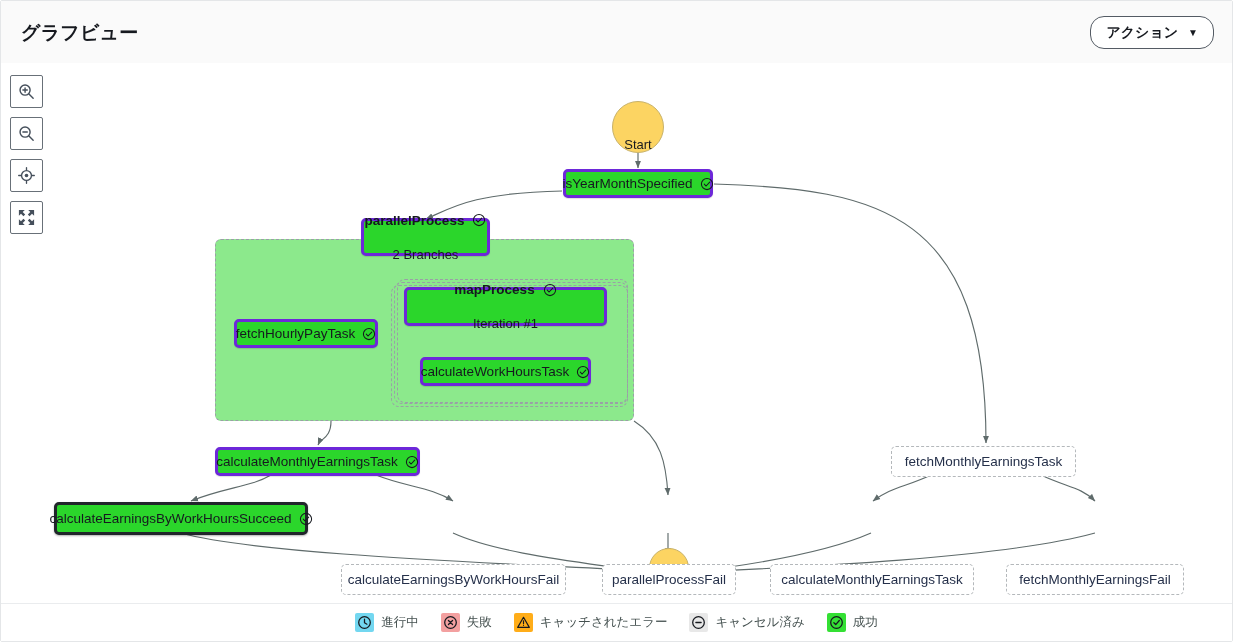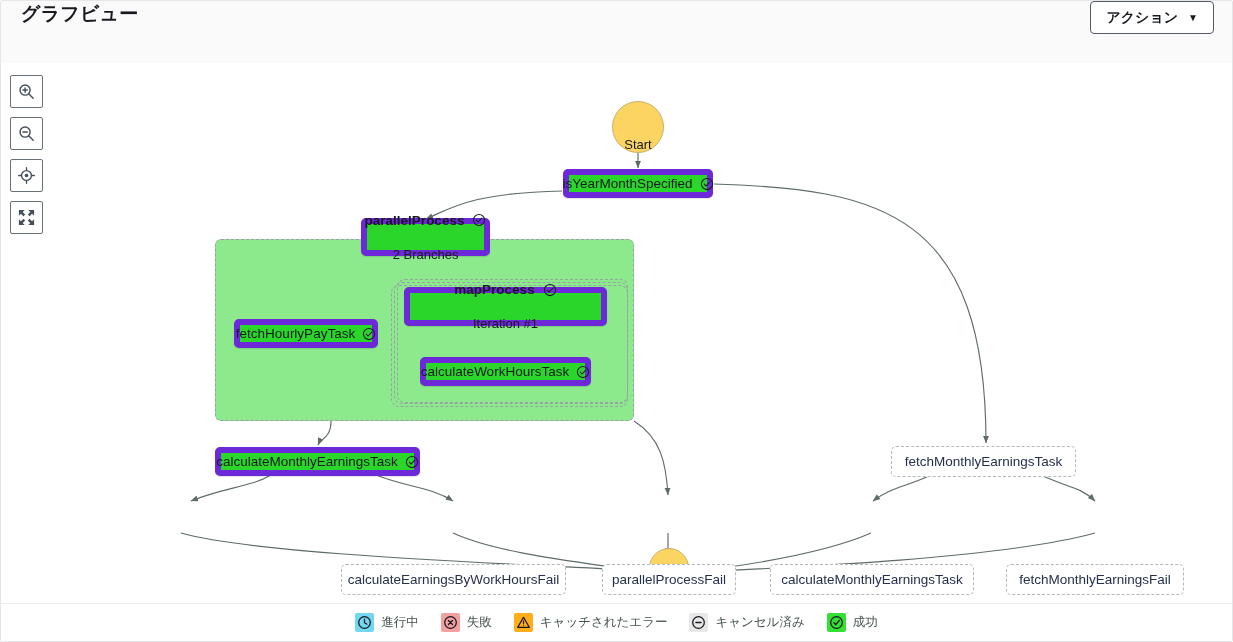--- a/index.html
+++ b/index.html
@@ -17,36 +17,36 @@
     border: 1px solid #e4e6e8;
     border-radius: 2px;
   }
 
   
   .header {
     position: absolute; left: 0; top: 0;
     width: 1231px; height: 64px;
     background: #fafafa;
     border-bottom: 1px solid #e9ebed;
-    display: flex; 
+    display: flex; align-items: center;
     justify-content: space-between;
     padding: 0 18px 0 20px;
   }
   .page-title {
     font-size: 19px;
     font-weight: 700;
     color: #16191f;
     letter-spacing: .2px;
   }
   .actions-btn {
     display: flex; align-items: center; gap: 10px;
     height: 33px;
     padding: 0 15px;
     border: 1px solid #545b64;
-    border-radius: 4px;
+    border-radius: 14px;
     background: #ffffff;
     color: #16191f;
     font-size: 14px;
     font-weight: 700;
     cursor: pointer;
   }
   .caret { font-size: 10px; line-height: 1; color: #16191f; }
 
   
   .canvas {
@@ -81,21 +81,21 @@
   
   .node {
     position: absolute;
     display: flex; align-items: center; justify-content: center;
     border-radius: 5px;
     z-index: 20;
     cursor: pointer;
   }
   .node-ok {
     background: #2bd62b;
-    border: 6px solid #6d28d9;
+    border: 3px solid #6d28d9;
     color: #16191f;
     box-shadow: 0 1px 1px rgba(0,0,0,.12);
   }
   .node-ok.selected {
     border: 3px solid #21262b;
     box-shadow: 0 1px 2px rgba(0,0,0,.3);
   }
   .node-idle {
     background: #ffffff;
     border: 1px dashed #b4b8bb;
@@ -349,20 +349,29 @@
     <div class="node node-ok" style="left:214px; top:384px; width:205px; height:29px;">
       <div class="node-label">
         <span>calculateMonthlyEarningsTask</span>
         <svg class="check-ico" width="14" height="14" viewBox="0 0 16 16" fill="none" stroke="#16191f" stroke-width="1.2">
           <circle cx="8" cy="8" r="6.4"></circle>
             <path d="M4.9 8.2 L7 10.3 L11.1 5.9" stroke-linecap="round" stroke-linejoin="round"></path>
         </svg>
       </div>
     </div>
 
+    <div class="node node-ok selected" style="left:53px; top:439px; width:254px; height:33px;">
+      <div class="node-label">
+        <span>calculateEarningsByWorkHoursSucceed</span>
+        <svg class="check-ico" width="14" height="14" viewBox="0 0 16 16" fill="none" stroke="#16191f" stroke-width="1.2">
+          <circle cx="8" cy="8" r="6.4"></circle>
+            <path d="M4.9 8.2 L7 10.3 L11.1 5.9" stroke-linecap="round" stroke-linejoin="round"></path>
+        </svg>
+      </div>
+    </div>
 
     <div class="node node-idle" style="left:340px; top:501px; width:225px; height:31px;">
       <div class="node-label">
         <span>calculateEarningsByWorkHoursFail</span>
       </div>
     </div>
 
     <div class="node node-idle" style="left:890px; top:383px; width:185px; height:31px;">
       <div class="node-label">
         <span>fetchMonthlyEarningsTask</span>

